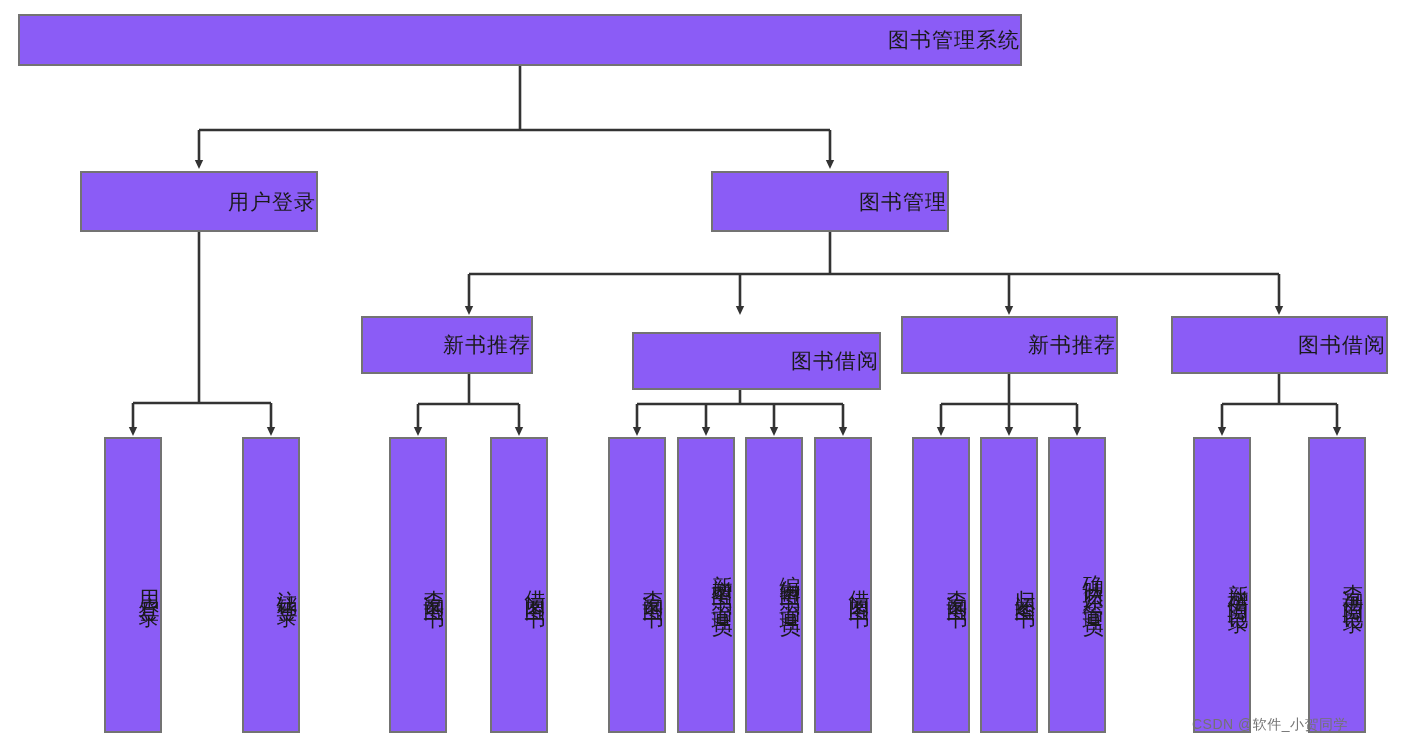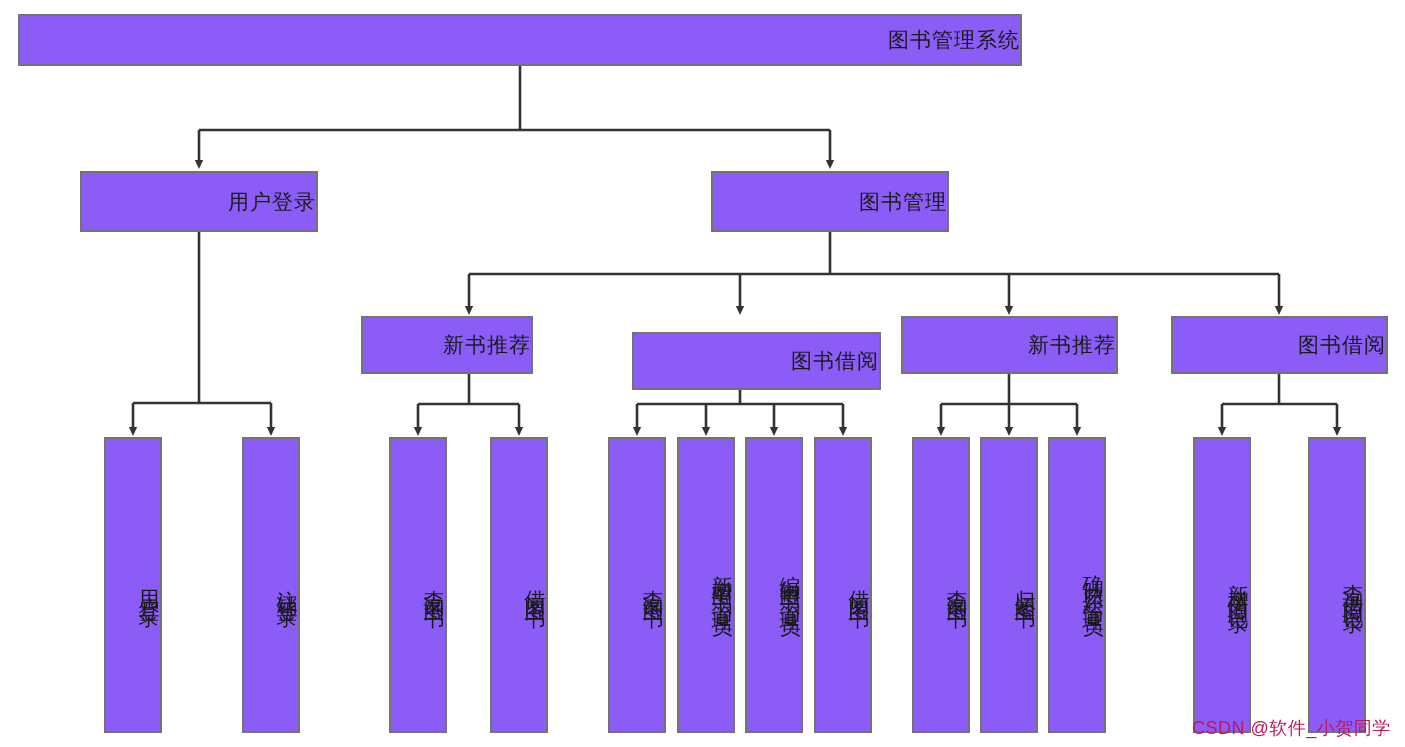--- a/index.html
+++ b/index.html
@@ -44,22 +44,22 @@
   }
   .node.vert .vtext {
     writing-mode: vertical-rl;
     text-orientation: upright;
     letter-spacing: 6px;
     line-height: 1;
     white-space: nowrap;
   }
   .watermark {
     position: absolute;
-    font-size: 18px;
-    color: #be185d;
+    font-size: 14px;
+    color: #737373;
     white-space: nowrap;
     letter-spacing: 0.5px;
   }
 </style>
 </head>
 <body>
 
 <div id="canvas">
 
   <svg id="wires" viewBox="0 0 1405 747">

